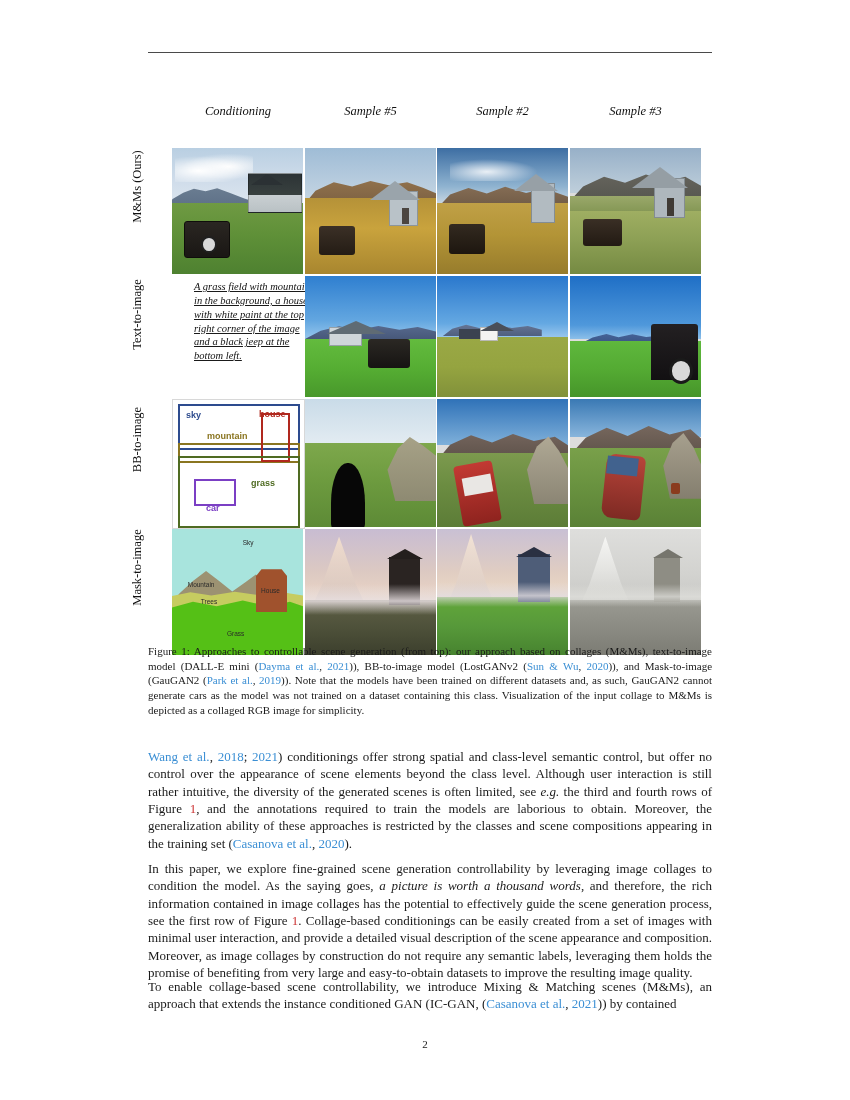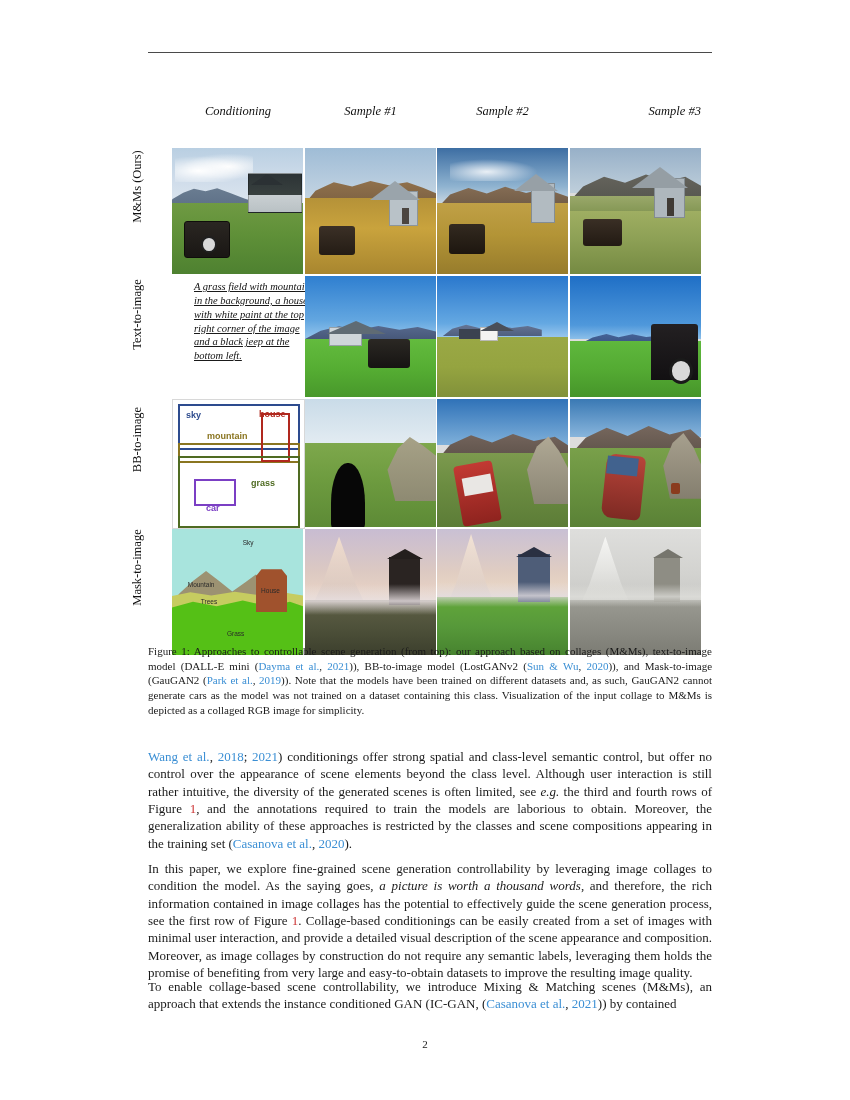--- a/index.html
+++ b/index.html
@@ -214,23 +214,23 @@
 <body>
 
 <div class="page">
 
   <div class="top-rule"></div>
 
   <div class="figure">
 
     <div class="col-headers">
       <div class="col-header" style="left:25px;width:130px;">Conditioning</div>
-      <div class="col-header" style="left:157px;width:131px;">Sample #1</div>
+      <div class="col-header" style="left:157px;width:131px;">Sample #5</div>
       <div class="col-header" style="left:289px;width:131px;">Sample #2</div>
-      <div class="col-header" style="left:422px;width:131px;text-align:right;">Sample #3</div>
+      <div class="col-header" style="left:422px;width:131px;">Sample #3</div>
     </div>
 
     <div class="grid">
 
       <div class="rowlabel" style="left:-76px;top:53px;transform:rotate(-90deg);">M&amp;Ms (Ours)</div>
       <div class="rowlabel" style="left:-76px;top:181px;transform:rotate(-90deg);">Text-to-image</div>
       <div class="rowlabel" style="left:-76px;top:306px;transform:rotate(-90deg);">BB-to-image</div>
       <div class="rowlabel" style="left:-76px;top:434px;transform:rotate(-90deg);">Mask-to-image</div>
 
       <div class="cell r1c1" style="left:24px;top:22px;width:131px;height:126px;">

